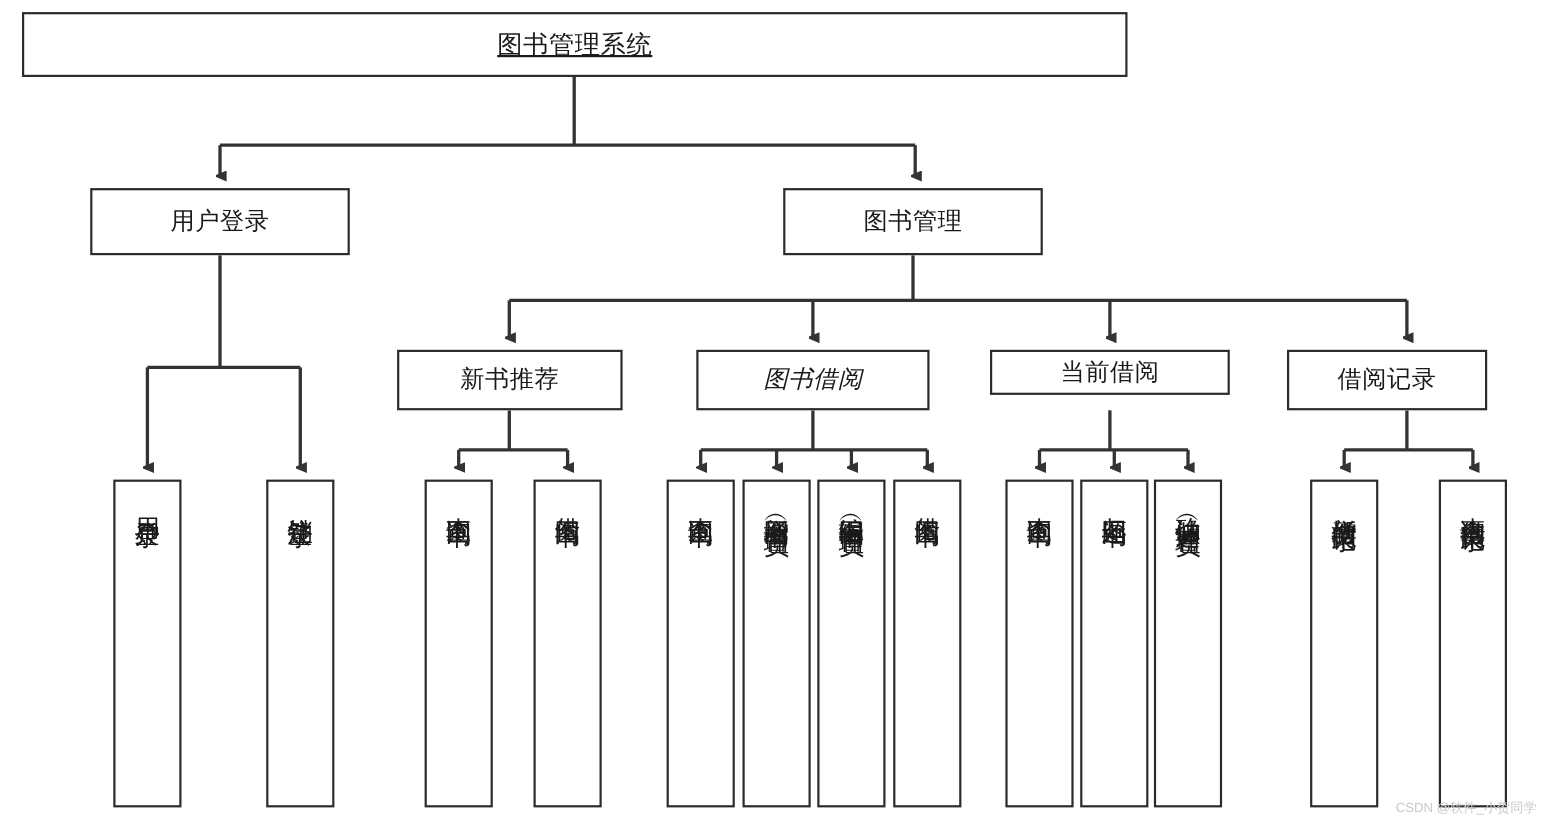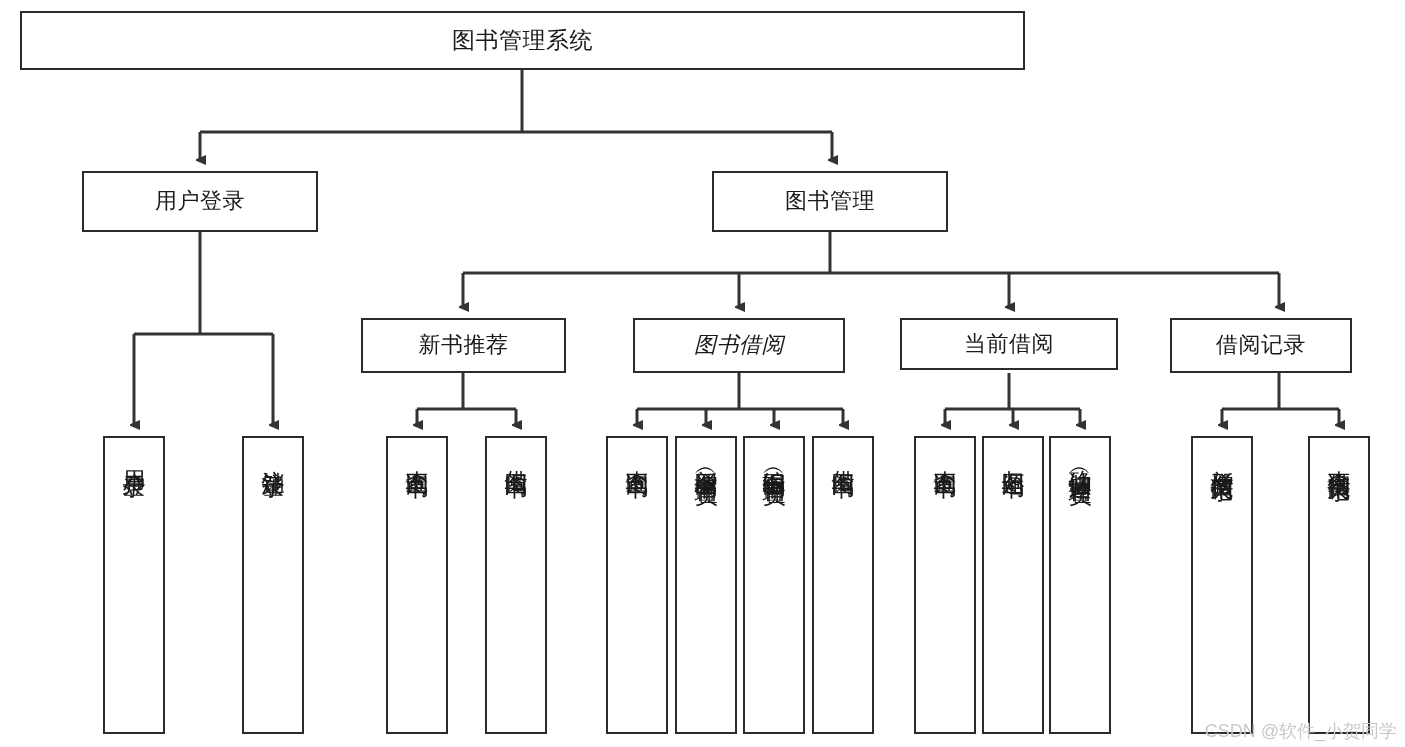--- a/index.html
+++ b/index.html
@@ -27,40 +27,40 @@
   }
   .node .lbl{
     display:block;
     white-space:nowrap;
     letter-spacing:0.5px;
   }
   .node.horiz .lbl{
     font-size:22px;
     line-height:1.1;
   }
-  .node.root .lbl{font-size:23px;}
+  .node.root .lbl{font-size:23px;text-decoration:underline;}
   
   .node.vert{
     align-items:flex-start;
     justify-content:center;
     padding-top:14px;
   }
   .node.vert .lbl{
     writing-mode:vertical-rl;
     text-orientation:upright;
     font-size:23px;
     line-height:1.08;
     letter-spacing:2px;
     white-space:nowrap;
   }
   .watermark{
     position:absolute;
     right:8px;
     bottom:4px;
-    font-size:18px;
+    font-size:12px;
     color:#c9c9c9;
     z-index:5;
     white-space:nowrap;
     font-family:"Liberation Sans","DejaVu Sans",sans-serif;
   }
 </style>
 </head>
 <body>
 
 <div id="canvas">
@@ -125,21 +125,21 @@
   <div class="node horiz" style="left:712px;top:171px;width:236px;height:61px;">
     <span class="lbl">图书管理</span>
   </div>
 
   <div class="node horiz" style="left:361px;top:318px;width:205px;height:55px;">
     <span class="lbl">新书推荐</span>
   </div>
   <div class="node horiz" style="left:633px;top:318px;width:212px;height:55px;font-style:italic;">
     <span class="lbl">图书借阅</span>
   </div>
-  <div class="node horiz" style="left:900px;top:318px;width:218px;height:52px;text-align:right;">
+  <div class="node horiz" style="left:900px;top:318px;width:218px;height:41px;text-align:right;">
     <span class="lbl">当前借阅</span>
   </div>
   <div class="node horiz" style="left:1170px;top:318px;width:182px;height:55px;">
     <span class="lbl">借阅记录</span>
   </div>
 
   <div class="node vert" style="left:103px;top:436px;width:62px;height:298px;">
     <span class="lbl">用户登录</span>
   </div>
   <div class="node vert" style="left:242px;top:436px;width:62px;height:298px;">

